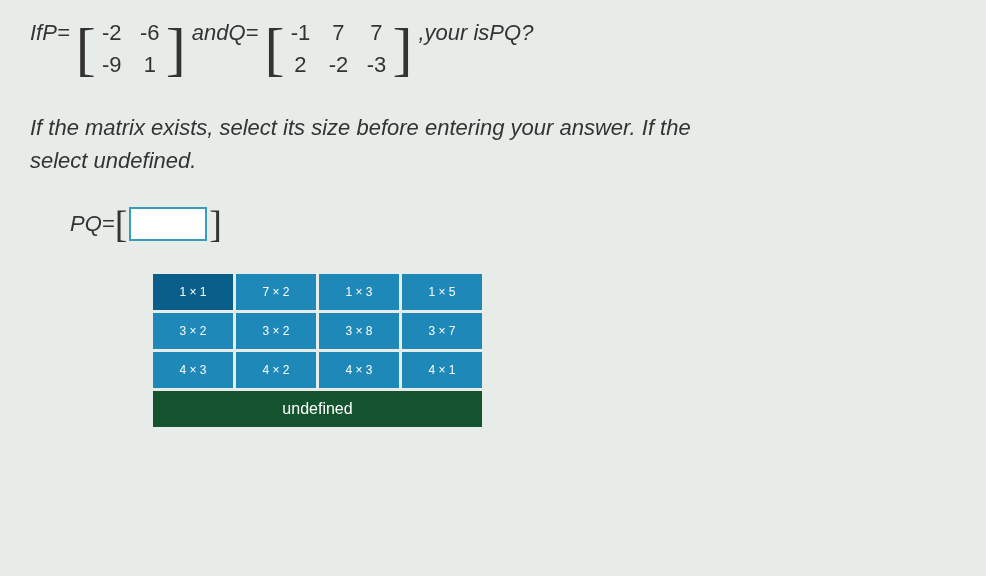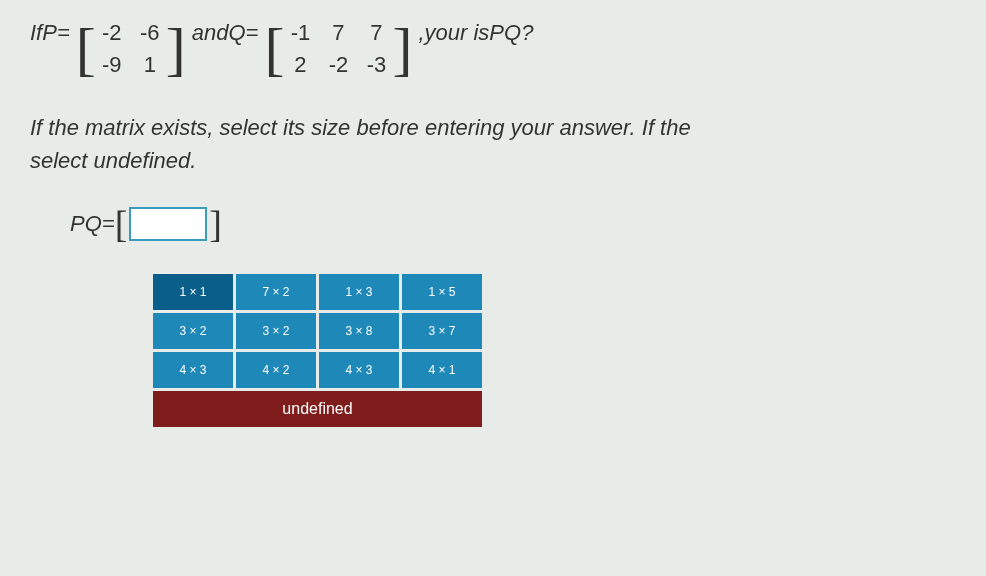--- a/index.html
+++ b/index.html
@@ -78,21 +78,21 @@
     color: #fff;
     width: 78px;
     height: 34px;
     text-align: center;
     font-size: 12px;
     cursor: pointer;
     font-family: Verdana, Geneva, sans-serif;
   }
   .size-btn.selected { background: #0a5f8a; }
   .undef-btn {
-    background: #7f1d1d;
+    background: #14532d;
     color: #fff;
     height: 34px;
     text-align: center;
     font-size: 16px;
     cursor: pointer;
   }
 </style>
 </head>
 <body>
 

